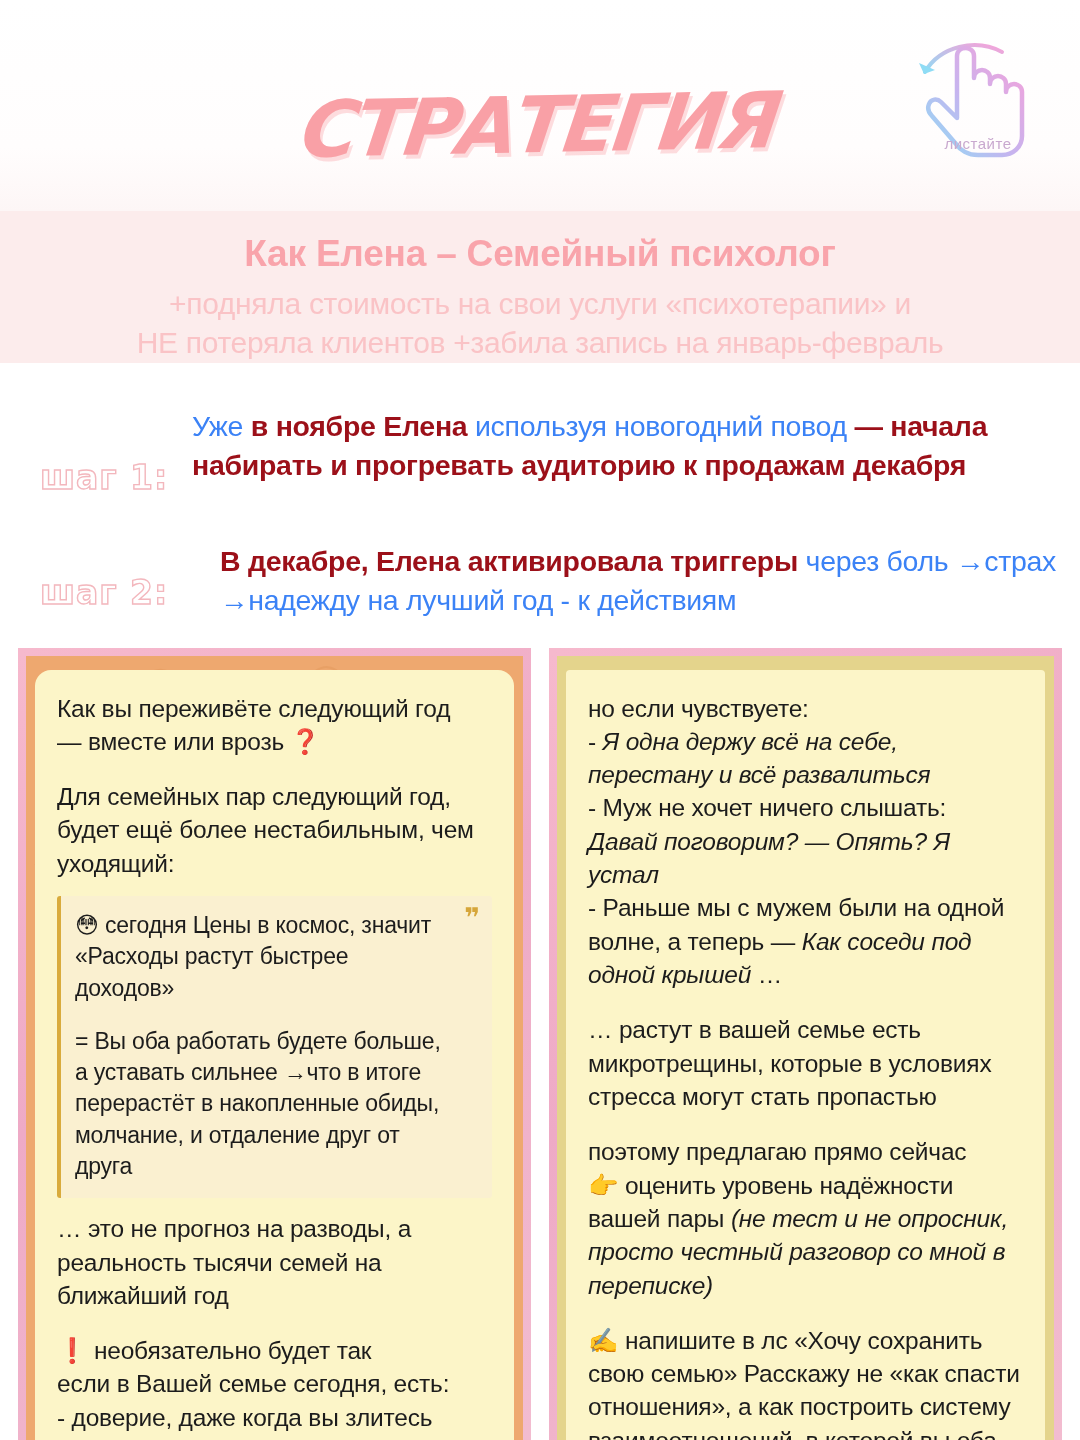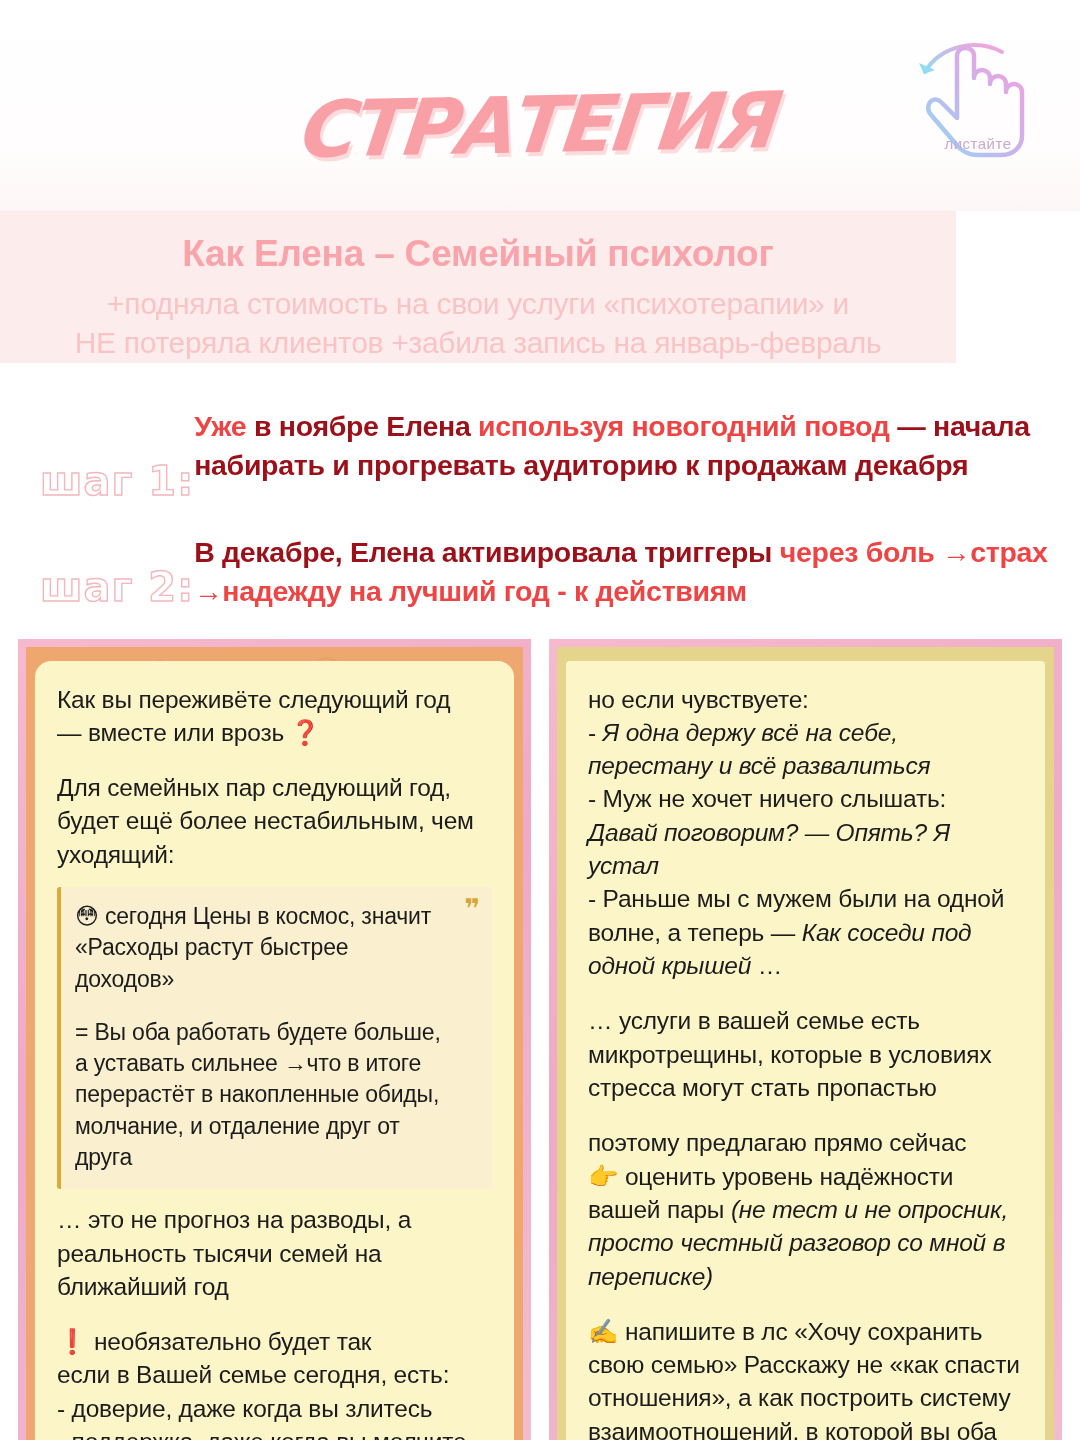--- a/index.html
+++ b/index.html
@@ -53,21 +53,21 @@
     width: 124px;
     text-align: center;
     font-family: "Liberation Sans", sans-serif;
     font-size: 15px;
     color: #c9a9cf;
     letter-spacing: 0.5px;
   }
 
   
   .banner {
-    width: 956px;
+    width: 1080px;
     height: 152px;
     background: #fcecec;
     padding-top: 20px;
     text-align: center;
   }
   .banner-title {
     font-size: 37px;
     font-weight: 700;
     color: #f9a4ab;
     letter-spacing: -0.2px;
@@ -85,46 +85,46 @@
   .steps {
     width: 1080px;
     padding: 44px 0 0 0;
     background: #ffffff;
   }
   .step-row {
     display: flex;
     align-items: flex-start;
     padding: 0 22px 0 40px;
   }
-  .step-row.step2 { margin-top: 32px; }
+  .step-row.step2 { margin-top: 48px; gap: 28px; }
 
   .step-badge {
     flex: 0 0 152px;
     font-family: "DejaVu Sans", sans-serif;
-    font-size: 40px;
+    font-size: 33px;
     font-weight: 700;
     letter-spacing: 1px;
     color: transparent;
     -webkit-text-stroke: 1.4px #f3b7bd;
     line-height: 1;
     padding-top: 6px;
     white-space: nowrap;
   }
   .step1-badge { margin-top: 48px; }
   .step2-badge { margin-top: 28px; }
 
   .step-text {
     flex: 1;
     font-size: 28.5px;
     line-height: 1.36;
     color: #a81d25;
     letter-spacing: -0.3px;
   }
   .step-text b { font-weight: 700; color: #9c1019; }
-  .step-text .lite { color: #ef4444; font-weight: 700; }
+  .step-text .lite { color: #3b82f6; font-weight: 400; }
 
   
   .cards {
     display: flex;
     gap: 18px;
     padding: 28px 18px 0 18px;
   }
   .card {
     flex: 1;
     border: 8px solid;
@@ -327,21 +327,21 @@
     </svg>
 
     <div class="bubble">
       <p>но если чувствуете:</p>
       <p><span>- </span><i>Я одна держу всё на себе, перестану и всё развалиться</i></p>
       <p>- Муж не хочет ничего слышать:</p>
       <p><i>Давай поговорим? — Опять? Я устал</i></p>
       <p><span>- Раньше мы с мужем были на одной волне, а теперь — </span><i>Как соседи под одной крышей</i><span> …</span></p>
 
       <div class="gap"></div>
-      <p><span>… услуги </span><b>в вашей семье есть микротрещины</b><span>, которые в условиях стресса могут стать пропастью</span></p>
+      <p><span>… растут </span><b>в вашей семье есть микротрещины</b><span>, которые в условиях стресса могут стать пропастью</span></p>
 
       <div class="gap"></div>
       <p>поэтому предлагаю прямо сейчас</p>
       <p><span class="emoji">👉</span><b> оценить уровень надёжности вашей пары </b><i>(не тест и не опросник, просто честный разговор со мной в переписке)</i></p>
 
       <div class="gap"></div>
       <p><span class="emoji">✍️</span><span> напишите в лс </span><b>«Хочу сохранить свою семью»</b><span> Расскажу не «как спасти отношения», а как построить систему взаимоотношений, в которой вы оба чувствовать: «Мы семья, а значит со всем справимся»</span></p>
     </div>
   </div>
 </div>

